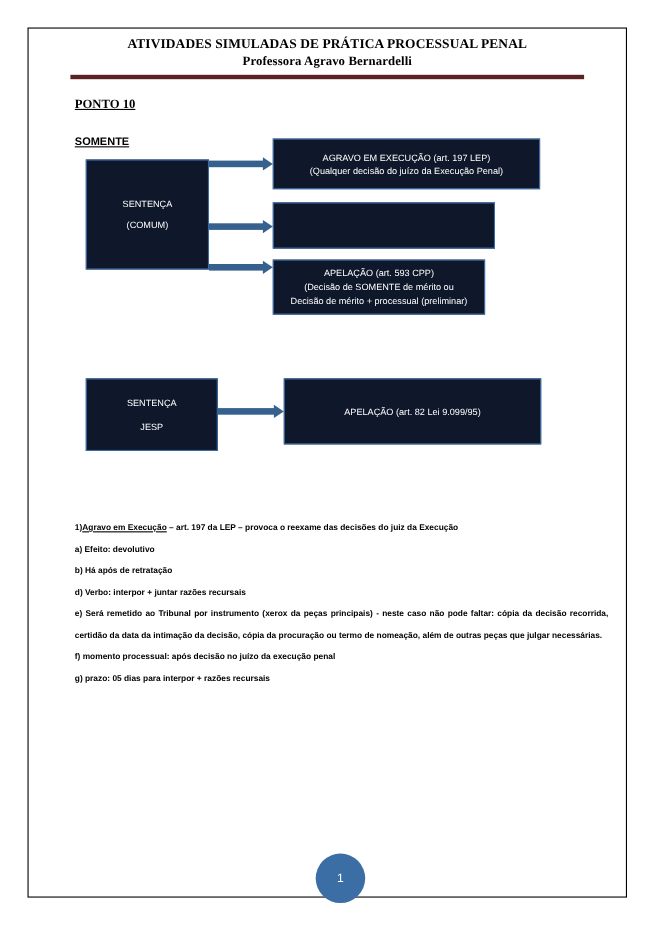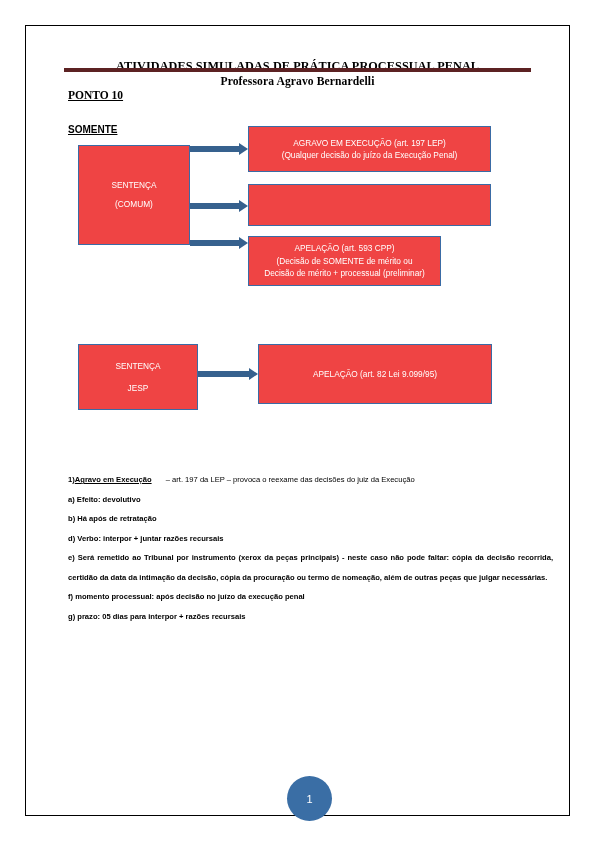--- a/index.html
+++ b/index.html
@@ -26,21 +26,20 @@
     box-sizing: border-box;
   }
 
   
   #doc-header {
     position: absolute;
     left: 64px;
     top: 32px;
     width: 467px;
     text-align: center;
-    margin-top: 26px;
   }
   #doc-header .h-line {
     font-family: "Liberation Serif", serif;
     font-weight: bold;
     font-size: 12.2px;
     letter-spacing: .1px;
     color: #000;
     line-height: 16px;
     white-space: nowrap;
   }
@@ -69,41 +68,41 @@
   #ponto-heading { left: 68px; top: 89px; }
   #recursos-heading {
     left: 68px; top: 124px;
     font-size: 10px;
     font-family: "Liberation Sans", sans-serif;
   }
 
   
   .flow-box {
     position: absolute;
-    background: #ef4444;
+    background: #0f172a;
     border: 1.5px solid #3A6BA5;
     box-sizing: border-box;
     color: #ffffff;
     font-family: "Liberation Sans", sans-serif;
     font-size: 8.3px;
     line-height: 12.5px;
     display: flex;
     flex-direction: column;
     align-items: center;
     justify-content: center;
     text-align: center;
     padding: 2px 4px;
   }
   .flow-box .bline { display: block; white-space: nowrap; }
 
   #box-sentenca-comum { left: 78px;  top: 145px; width: 112px; height: 100px; }
   #box-sentenca-comum .bline { line-height: 19px; }
 
   #box-agravo     { left: 248px; top: 126px; width: 243px; height: 46px; }
-  #box-rese       { left: 248px; top: 184px; width: 243px; height: 42px; gap: 39px; }
+  #box-rese       { left: 248px; top: 184px; width: 202px; height: 42px; gap: 39px; }
   #box-apelacao   { left: 248px; top: 236px; width: 193px; height: 50px; }
 
   #box-sentenca-jesp { left: 78px;  top: 344px; width: 120px; height: 66px; }
   #box-sentenca-jesp .bline { line-height: 22px; }
   #box-apelacao-jesp { left: 258px; top: 344px; width: 234px; height: 60px; }
 
   
   .arrow {
     position: absolute;
     height: 6px;
@@ -137,21 +136,21 @@
     line-height: 19.5px;
     color: #000;
     text-align: justify;
     font-weight: bold;
     margin: 0;
   }
   .para .lead {
     font-weight: bold;
     text-decoration: underline;
   }
-  .para .norm { font-weight: normal; padding-left: 12px; }
+  .para .norm { font-weight: bold; }
   .para .bold { font-weight: bold; }
 
   
   #page-badge {
     position: absolute;
     left: 287px;
     top: 776px;
     width: 45px;
     height: 45px;
     border-radius: 50%;

